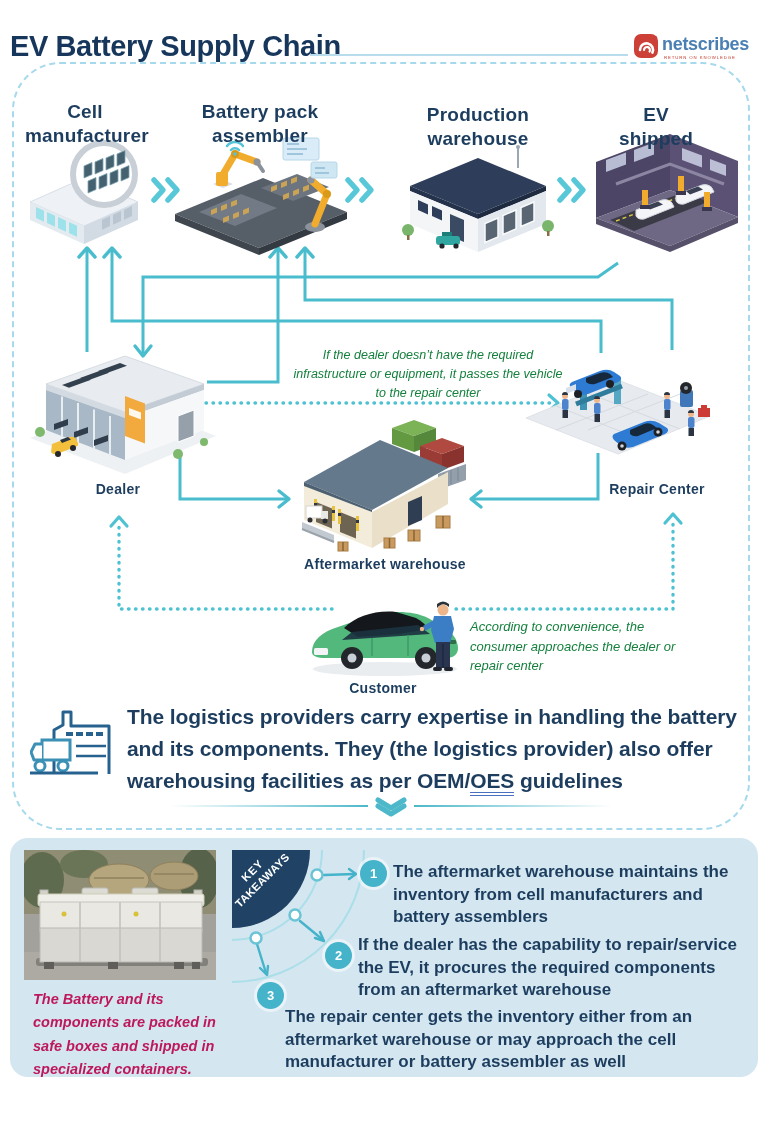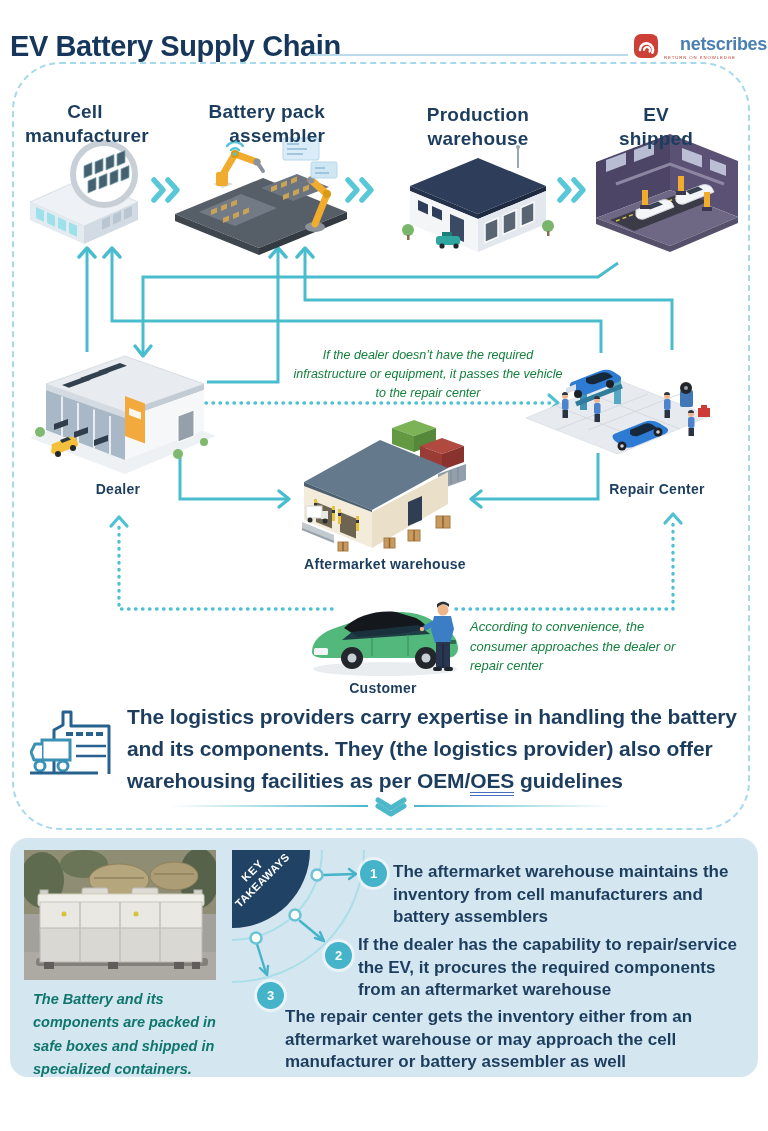--- a/index.html
+++ b/index.html
@@ -11,21 +11,21 @@
   .dashed-frame{border:2px dashed #a6d9ec;border-radius:48px;}
   .node-label{font-size:19px;font-weight:700;line-height:1.28;text-align:center;color:#1c3d5e;letter-spacing:.2px;}
   .big-label{font-size:14px;font-weight:700;color:#1c3d5e;text-align:center;letter-spacing:.3px;}
   .note{font-style:italic;font-size:12.5px;font-weight:500;color:#15803d;line-height:1.5;}
   .note-center{text-align:center;}
   .logi-text{font-size:21px;font-weight:700;color:#1d3d5f;line-height:1.52;letter-spacing:-0.1px;}
   .oes-link{color:#1d3d5f;border-bottom:4px double #4a6fc0;cursor:pointer;}
   .brand-name{font-size:18px;font-weight:700;color:#4a7fb3;letter-spacing:-0.3px;}
   .brand-tag{font-size:7px;color:#c0392b;letter-spacing:1.4px;transform:scale(.62);transform-origin:left top;white-space:nowrap;}
   .panel{background:#d4e6f0;border-radius:18px;}
-  .caption{font-style:italic;font-size:14.5px;font-weight:600;color:#0f766e;line-height:1.62;}
+  .caption{font-style:italic;font-size:14.5px;font-weight:600;color:#be185d;line-height:1.62;}
   .tk-text{font-size:17px;font-weight:600;color:#1c3d5e;line-height:1.33;}
   .num-circle{width:27px;height:27px;border-radius:50%;background:#45b3c9;color:#fff;font-size:13px;font-weight:700;
               display:flex;align-items:center;justify-content:center;box-shadow:0 0 0 3px rgba(255,255,255,.5);}
   .divider-line{height:2px;}
   .dl-left{background:linear-gradient(to right,rgba(76,184,202,0),#4cb8ca);}
   .dl-right{background:linear-gradient(to left,rgba(76,184,202,0),#4cb8ca);}
 </style>
 </head>
 <body>
 
@@ -34,21 +34,21 @@
   <div class="abs title" style="left:10px;top:30px;">EV Battery Supply Chain</div>
   <div class="abs title-underline" style="left:310px;top:54px;width:318px;"></div>
 
   <div class="abs" style="left:634px;top:32px;width:130px;height:34px;">
     <svg class="abs" style="left:0;top:2px;" width="24" height="24" viewBox="0 0 24 24">
       <rect x="0" y="0" width="24" height="24" rx="7" fill="#cd4037"></rect>
       <path d="M6,16 a6.5,6.5 0 1 1 12.4,2.6" fill="none" stroke="#fff" stroke-width="2.6" stroke-linecap="round"></path>
       <path d="M10,16 a3,3 0 1 1 5.6,1.5" fill="none" stroke="#fff" stroke-width="2.2" stroke-linecap="round"></path>
       <circle cx="21.5" cy="3.5" r="1.6" fill="#cd4037"></circle>
     </svg>
-    <span class="abs brand-name" style="left:28px;top:2px;margin-left:18px;">netscribes</span>
+    <span class="abs brand-name" style="left:28px;top:2px;">netscribes</span>
     <span class="abs brand-tag" style="left:30px;top:23px;">RETURN ON KNOWLEDGE</span>
   </div>
 
   <div class="abs dashed-frame" style="left:12px;top:62px;width:734px;height:764px;"></div>
 
   <svg class="abs" style="left:0;top:0;z-index:1;" width="768" height="830" viewBox="0 0 768 830">
     <g fill="none" stroke="#49bccd" stroke-width="3">
       <path d="M618,263 L598,277 L143,277 L143,353"></path>
       <path d="M87,352 L87,250"></path>
       <path d="M601,353 L601,321 L112,321 L112,250"></path>
@@ -72,21 +72,21 @@
       <path d="M456,609 L673,609 L673,518"></path>
     </g>
     <g fill="none" stroke="#4ec1d3" stroke-width="3.2" stroke-linecap="round" stroke-linejoin="round">
       <path d="M549,395 L558,403 L549,411"></path>
       <path d="M111,526 L119,517 L127,526"></path>
       <path d="M665,523 L673,514 L681,523"></path>
     </g>
   </svg>
 
   <div class="abs node-label" style="left:25px;top:100px;width:120px;z-index:3;">Cell manufacturer</div>
-  <div class="abs node-label" style="left:195px;top:100px;width:130px;z-index:3;text-align:right;">Battery pack assembler</div>
+  <div class="abs node-label" style="left:195px;top:100px;width:130px;z-index:3;">Battery pack assembler</div>
   <div class="abs node-label" style="left:413px;top:103px;width:130px;z-index:3;">Production warehouse</div>
   <div class="abs node-label" style="left:611px;top:103px;width:90px;z-index:3;">EV shipped</div>
 
   <svg class="abs" style="left:150px;top:176px;z-index:2;" width="32" height="28" viewBox="0 0 32 28">
     <g fill="none" stroke="#58c8d8" stroke-width="5.5" stroke-linecap="round" stroke-linejoin="round">
       <path d="M4,4 L13,14 L4,24"></path>
         <path d="M18,4 L27,14 L18,24"></path>
       </g>
   </svg>
   <svg class="abs" style="left:344px;top:176px;z-index:2;" width="32" height="28" viewBox="0 0 32 28">

